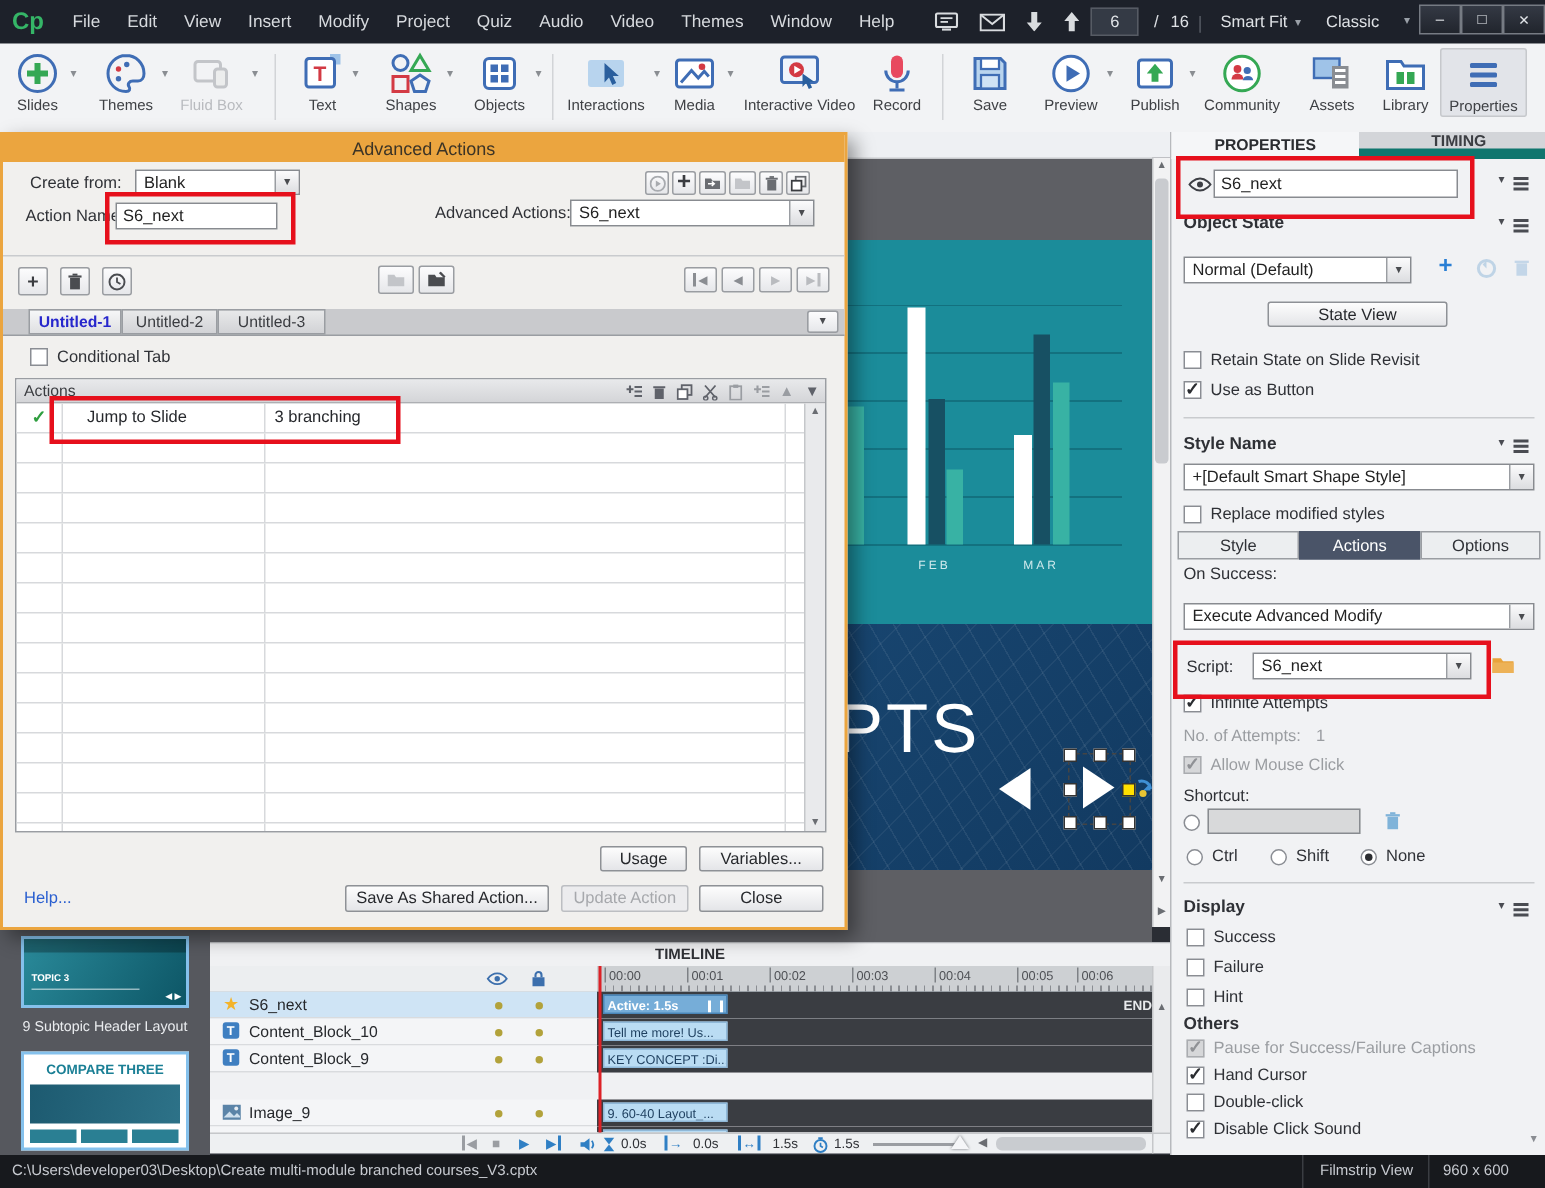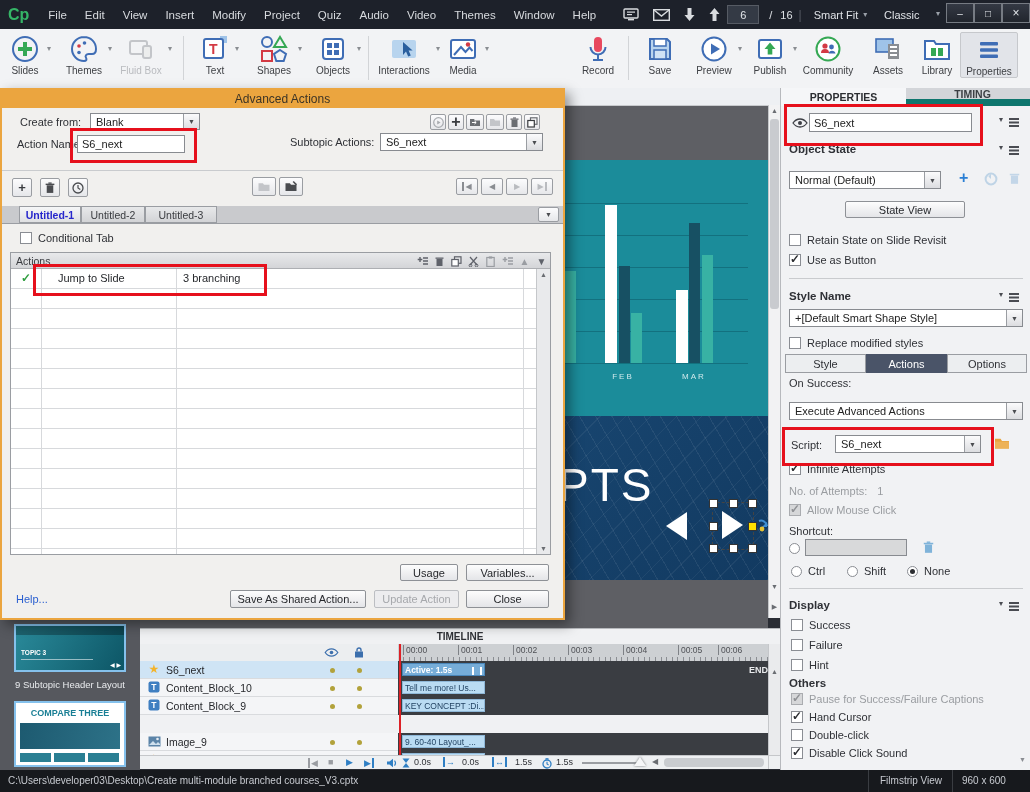--- a/index.html
+++ b/index.html
@@ -240,20 +240,29 @@
   </div>
   <div class="titem" style="left:441px;width:44px">
     <svg class="ticon" width="30" height="30" viewBox="0 0 30 30">
         <rect x="3" y="6" width="24" height="18" rx="2" fill="#fff" stroke="#3f6db5" stroke-width="2"></rect>
         <path d="M6 21l7-8 4.5 5 4-4.5 3 3.5" fill="none" stroke="#3f6db5" stroke-width="2"></path>
         <circle cx="20" cy="10.5" r="2.2" fill="#d33a44"></circle>
       </svg>
     <span class="chev">▾</span>
     <span class="tlabel">Media</span>
   </div>
+  <div class="titem" style="left:489px;width:88px">
+    <svg class="ticon" width="30" height="30" viewBox="0 0 30 30">
+        <rect x="3" y="4" width="24" height="17" rx="2" fill="#eef4fb" stroke="#3f6db5" stroke-width="2"></rect>
+        <circle cx="13" cy="12.5" r="5" fill="#d33a44"></circle>
+        <path d="M11.5 9.8l4.5 2.7-4.5 2.7z" fill="#fff"></path>
+        <path d="M17 15v9l2.4-2.6 1.8 4 2.2-1-1.8-3.9h3.2z" fill="#2a5f9e"></path>
+      </svg>
+    <span class="tlabel">Interactive Video</span>
+  </div>
   <div class="titem" style="left:576px;width:44px">
     <svg class="ticon" width="30" height="30" viewBox="0 0 30 30">
         <rect x="11" y="3" width="8" height="15" rx="4" fill="#e8495f"></rect>
         <path d="M7.5 13a7.5 7.5 0 0 0 15 0" fill="none" stroke="#3f6db5" stroke-width="2"></path>
         <line x1="15" y1="20.5" x2="15" y2="25" stroke="#3f6db5" stroke-width="2"></line>
         <line x1="10" y1="26" x2="20" y2="26" stroke="#3f6db5" stroke-width="2"></line>
       </svg>
     <span class="tlabel">Record</span>
   </div>
   <div class="tdiv" style="left:628px"></div>
@@ -425,21 +434,21 @@
   <div class="icobtn" style="left:522px;top:24px;width:16px;height:16px">
     <svg width="11" height="11" viewBox="0 0 11 11">
         <rect x="3.5" y="0.8" width="6.5" height="6.5" fill="none" stroke="#6a6d72" stroke-width="1.2"></rect>
         <rect x="0.8" y="3.5" width="6.5" height="6.5" fill="#fff" stroke="#3a3c40" stroke-width="1.2"></rect>
       </svg>
     </div>
 
   <span class="lab" style="left:15px;top:48px">Action Name:</span>
   <input class="cinput" style="left: 75px; top: 45px; width: 108px; height: 18px;" readonly="" value="S6_next">
 
-  <span class="lab" style="left:288px;top:46px">Subtopic Actions:</span>
+  <span class="lab" style="left:288px;top:46px">Advanced Actions:</span>
   <div class="combo" style="left:378px;top:43px;width:163px;height:18px">
     <span>S6_next</span>
     <span class="arr">▼</span>
   </div>
 
   <div class="hr" style="left:0;top:80px;width:561px"></div>
 
   <div class="icobtn" style="left:10px;top:88px;width:20px;height:19px;font-weight:bold;font-size:13px;color:#3a3c40">
       <span>+</span>
     </div>
@@ -683,21 +692,21 @@
     <span class="cb"></span>
     <span>Replace modified styles</span>
   </div>
 
   <div class="subtab" style="left:4px;top:266px;width:81px">Style</div>
   <div class="subtab active" style="left:85px;top:266px;width:81px">Actions</div>
   <div class="subtab" style="left:166px;top:266px;width:80px">Options</div>
 
   <span class="lab" style="left:8px;top:289px">On Success:</span>
   <div class="combo" style="left:8px;top:314px;width:234px;height:18px">
-    <span>Execute Advanced Actions</span>
+    <span>Execute Advanced Modify</span>
     <span class="arr">▼</span>
   </div>
 
   <span class="lab" style="left:10px;top:351px">Script:</span>
   <div class="combo" style="left:54px;top:347px;width:146px;height:18px">
     <span>S6_next</span>
     <span class="arr">▼</span>
   </div>
   <svg style="position:absolute;left:212px;top:348px" width="18" height="14" viewBox="0 0 12 10">
       <path d="M1 2h4l1 1.5h5V9H1z" fill="#e8a33b"></path>

